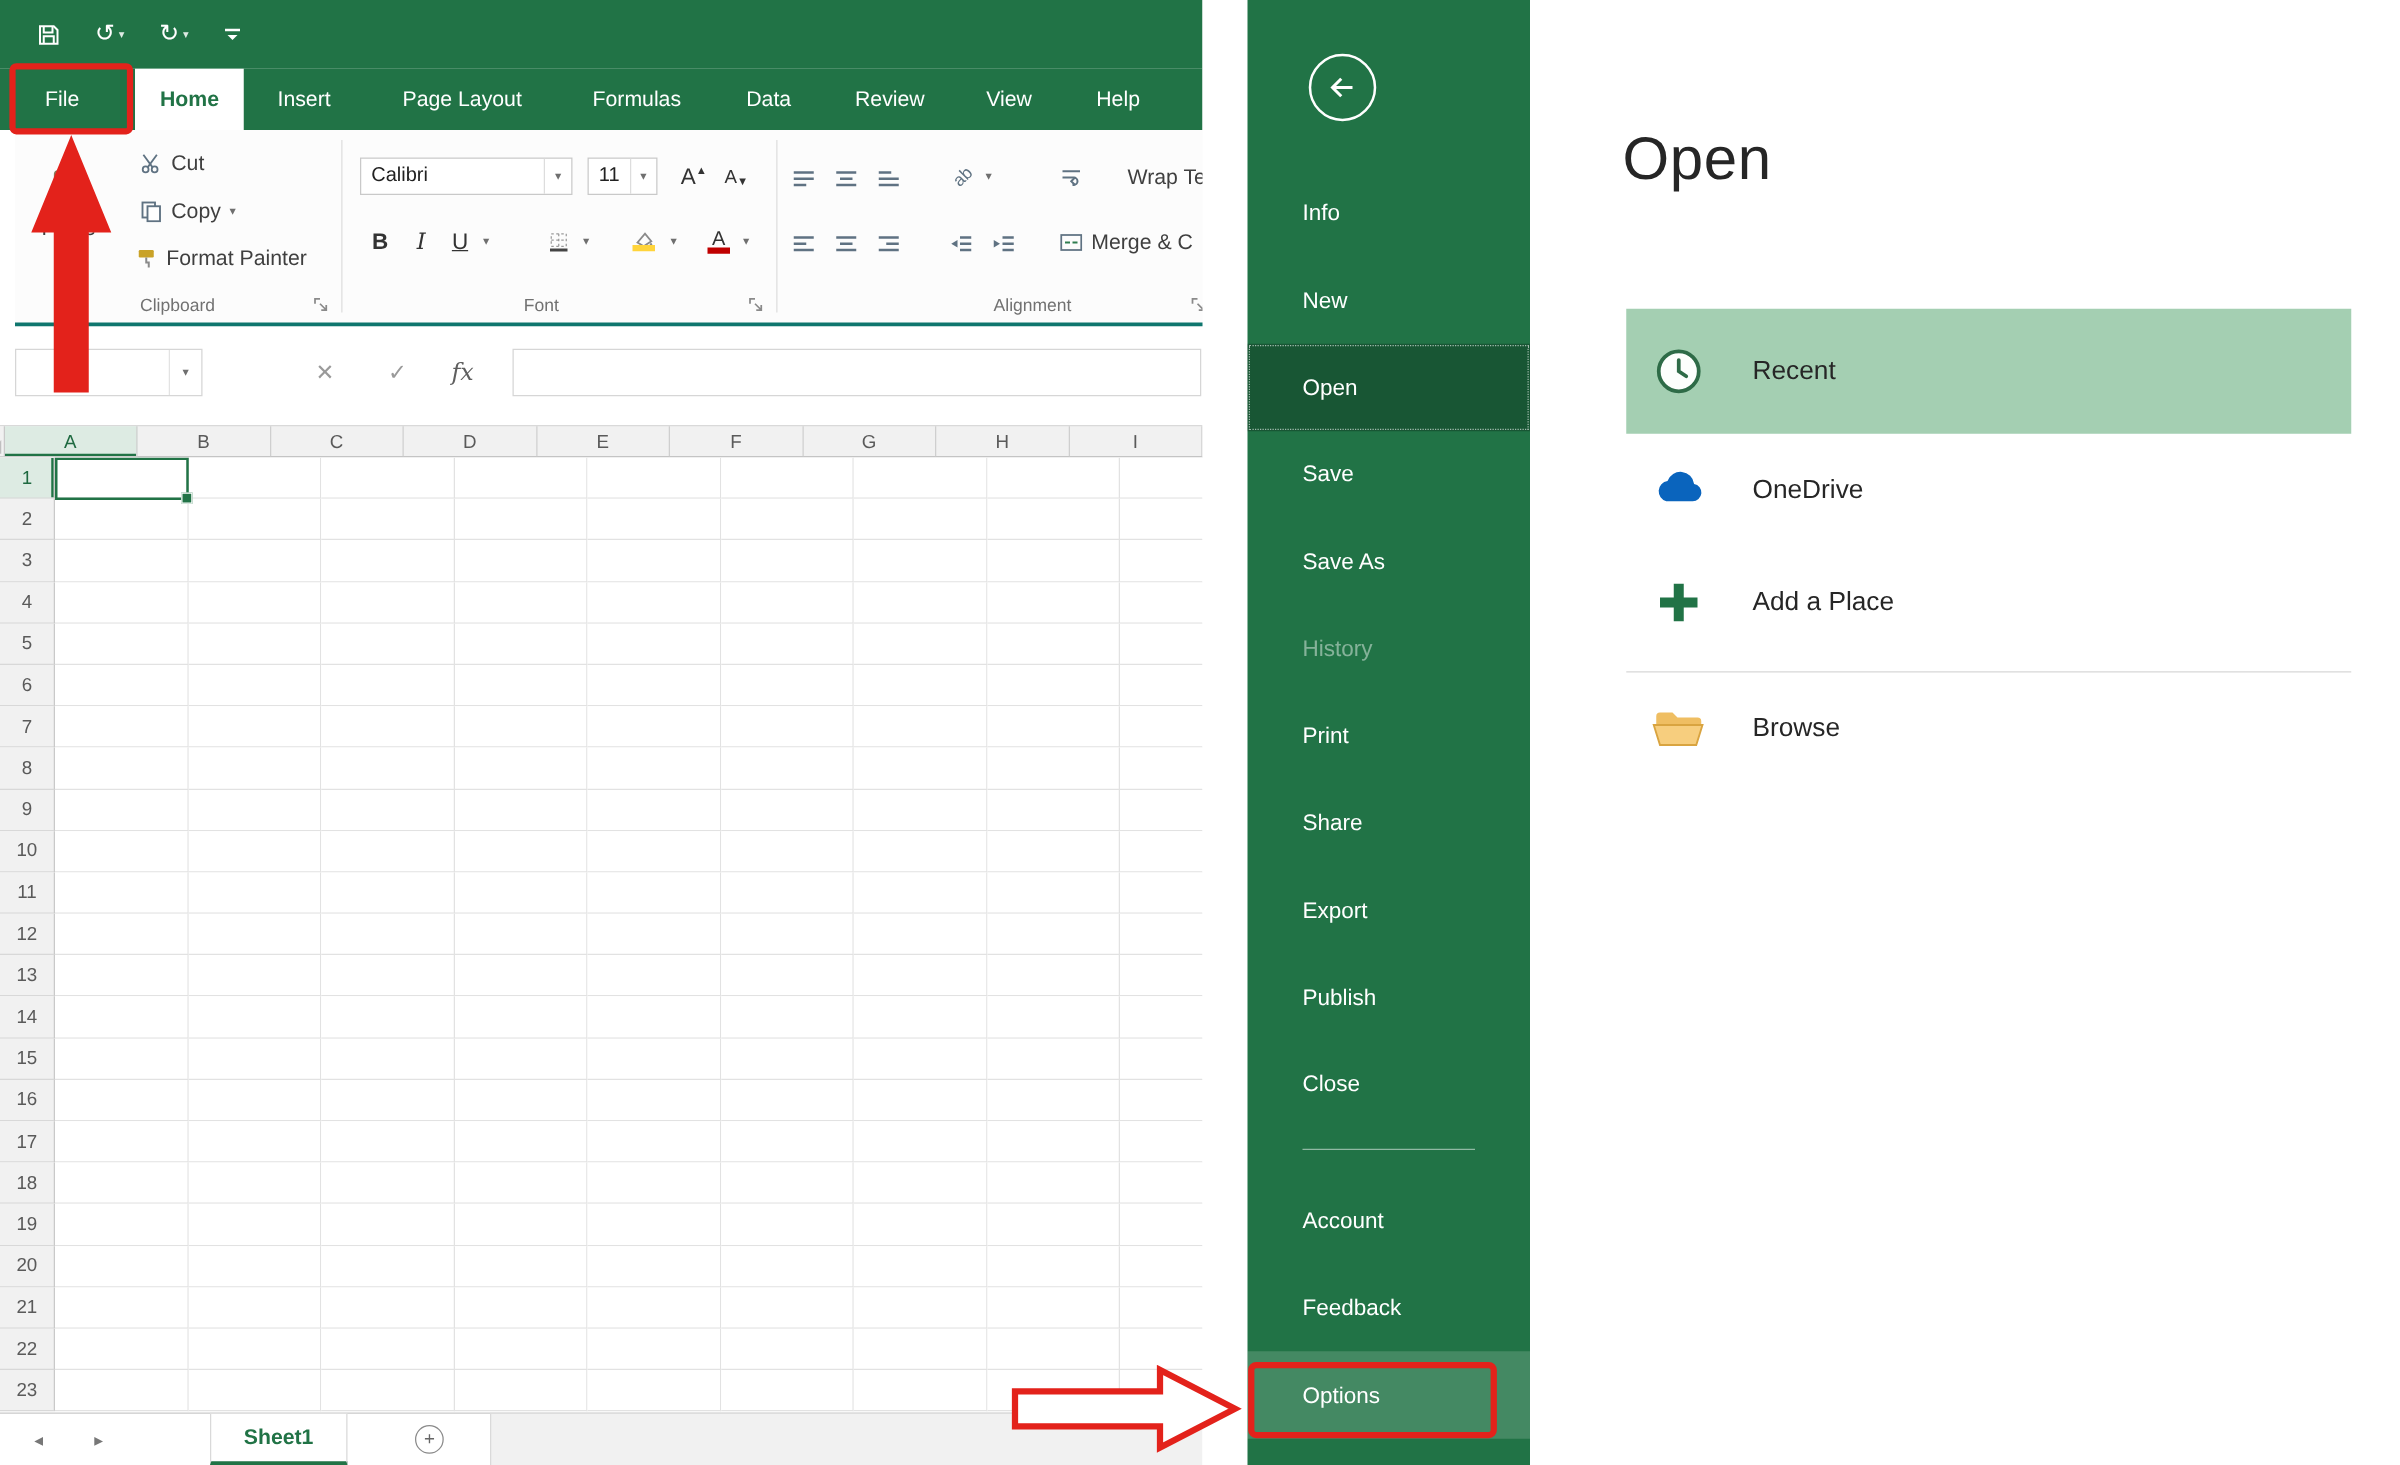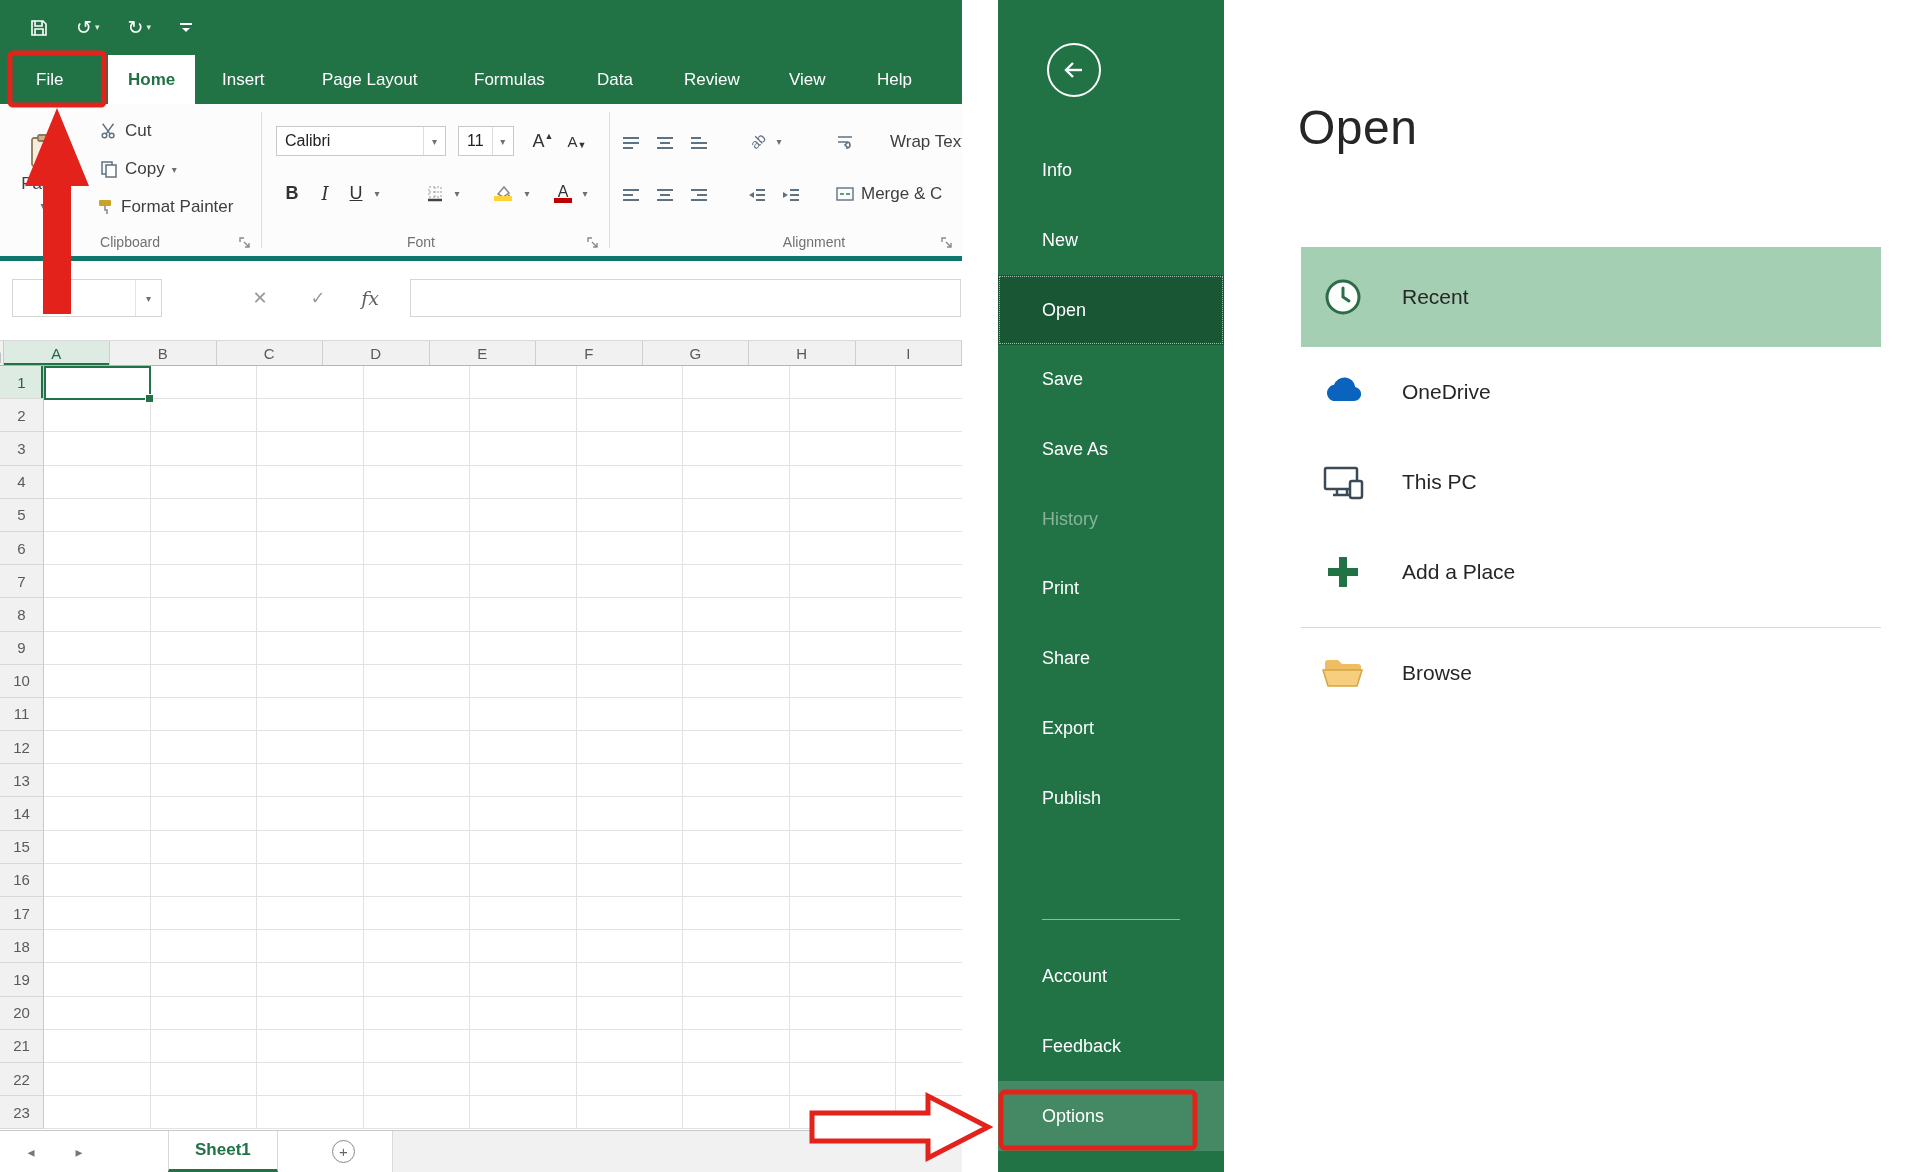--- a/index.html
+++ b/index.html
@@ -16,22 +16,22 @@
   .titlebar{position:absolute;left:0;top:0;width:100%;height:55px;background:var(--green);}
   .qat{position:absolute;left:30px;top:0;height:55px;display:flex;align-items:center;gap:28px;color:#fff;}
   .qat .qbtn{display:flex;align-items:center;gap:3px;color:#fff;font-size:19px;line-height:1;}
   .qat .tiny{font-size:9px;color:rgba(255,255,255,.85);}
 
   .tabs-row{position:absolute;left:0;top:55px;width:100%;height:49px;background:var(--green);}
   .tab{position:absolute;top:0;height:49px;display:flex;align-items:center;justify-content:center;
        color:#fff;font-size:17px;padding:0 20px;white-space:nowrap;cursor:default;}
   .tab.active{background:#fff;color:var(--green);font-weight:bold;}
 
-  .ribbon{position:absolute;left:0;top:104px;width:100%;height:157px;background:var(--ribbon-bg);
-          border-bottom:5px solid #0f766e;}
+  .ribbon{position:absolute;left:12px;top:104px;width:100%;height:157px;background:var(--ribbon-bg);
+          border-bottom:3px solid #0f766e;}
   .gsep{position:absolute;top:8px;bottom:8px;width:1px;background:#DDDDDD;}
   .glabel{position:absolute;bottom:6px;font-size:14px;color:#717171;text-align:center;}
   .launcher{position:absolute;bottom:7px;width:14px;height:14px;}
   .rbtn{position:absolute;display:flex;align-items:center;gap:7px;font-size:17px;color:#3f3f3f;white-space:nowrap;}
   .dd{font-size:10px;color:#6f6f6f;}
   .combo{position:absolute;height:30px;border:1px solid #C9C9C9;background:#fff;display:flex;align-items:center;}
   .combo .cv{flex:1;padding:0 8px;font-size:16px;color:#222;}
   .combo .cdd{width:22px;height:100%;display:flex;align-items:center;justify-content:center;border-left:1px solid #DDD;}
   .fmtbtn{position:absolute;height:30px;display:flex;align-items:center;justify-content:center;font-size:18px;color:#333;}
   .paste-big{position:absolute;left:10px;top:8px;width:66px;height:120px;display:flex;flex-direction:column;
@@ -674,20 +674,21 @@
         <div class="bs-item">Info</div>
         <div class="bs-item">New</div>
         <div class="bs-item selected">Open</div>
         <div class="bs-item">Save</div>
         <div class="bs-item">Save As</div>
         <div class="bs-item disabled">History</div>
         <div class="bs-item">Print</div>
         <div class="bs-item">Share</div>
         <div class="bs-item">Export</div>
         <div class="bs-item">Publish</div>
+        <div class="bs-item">Close</div>
       </div>
     <div class="bs-divider"></div>
     <div class="bs-menu" id="bs-menu-bottom" style="top:942px;">
         <div class="bs-item">Account</div>
         <div class="bs-item">Feedback</div>
         <div class="bs-item highlight">Options</div>
       </div>
   </div>
 
   <div class="bs-content">
@@ -705,30 +706,20 @@
         <div class="place">
           <div class="picon">
             <svg width="46" height="44" viewBox="0 0 46 44">
               <path d="M13 31h21a7 7 0 0 0 1.3-13.9A11 11 0 0 0 14 14.8 8.3 8.3 0 0 0 13 31z" fill="#0A64BD"></path>
             </svg>
           </div>
           <div class="plabel">OneDrive</div>
         </div>
         <div class="place">
           <div class="picon">
-            <svg width="46" height="44" viewBox="0 0 46 44" fill="none" stroke="#3A4A56" stroke-width="2.5">
-              <rect x="5" y="8" width="32" height="21" rx="1.5"></rect>
-              <path d="M17 29v6M27 29v6M13 35h18"></path>
-              <rect x="30" y="21" width="12" height="17" rx="2" fill="#fff"></rect>
-            </svg>
-          </div>
-          <div class="plabel">This PC</div>
-        </div>
-        <div class="place">
-          <div class="picon">
             <svg width="44" height="44" viewBox="0 0 44 44">
               <path d="M22 7v30M7 22h30" stroke="#217346" stroke-width="8"></path>
             </svg>
           </div>
           <div class="plabel">Add a Place</div>
         </div>
         <div class="places-divider"></div>
         <div class="place">
           <div class="picon">
             <svg width="46" height="44" viewBox="0 0 46 44">

